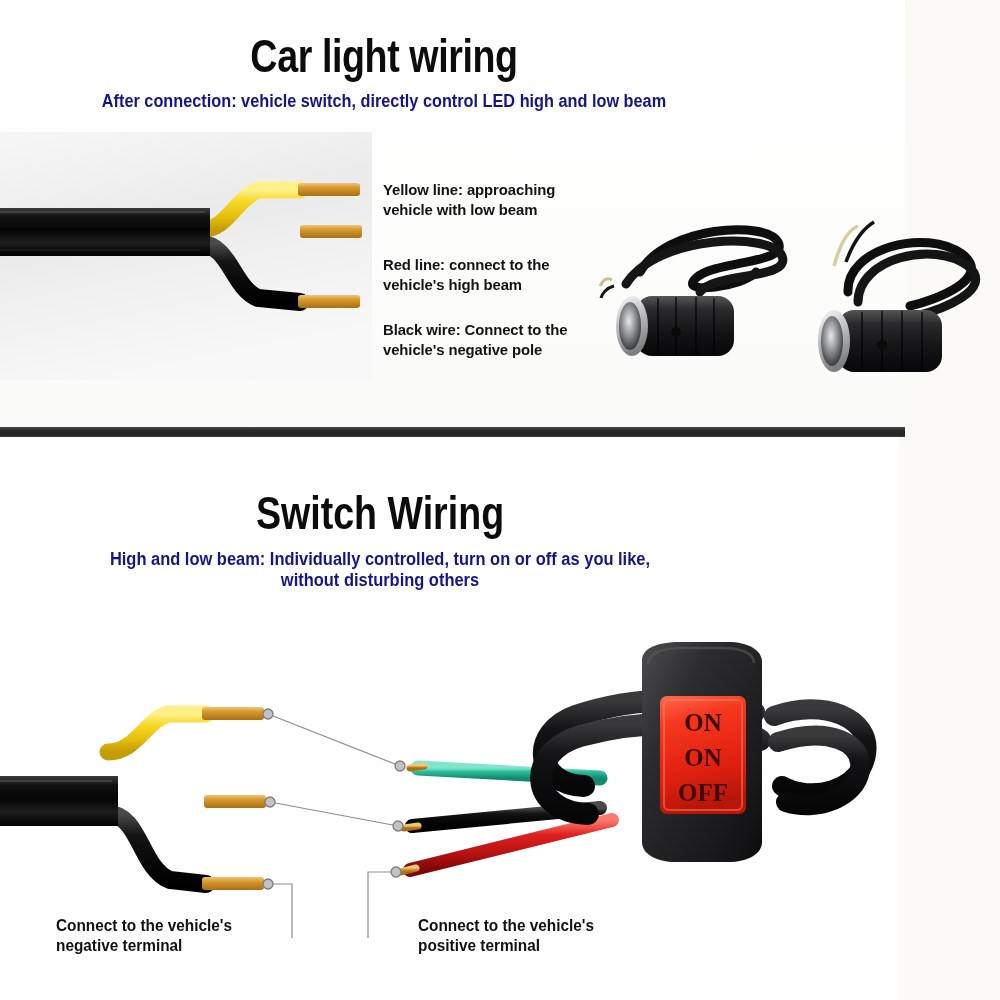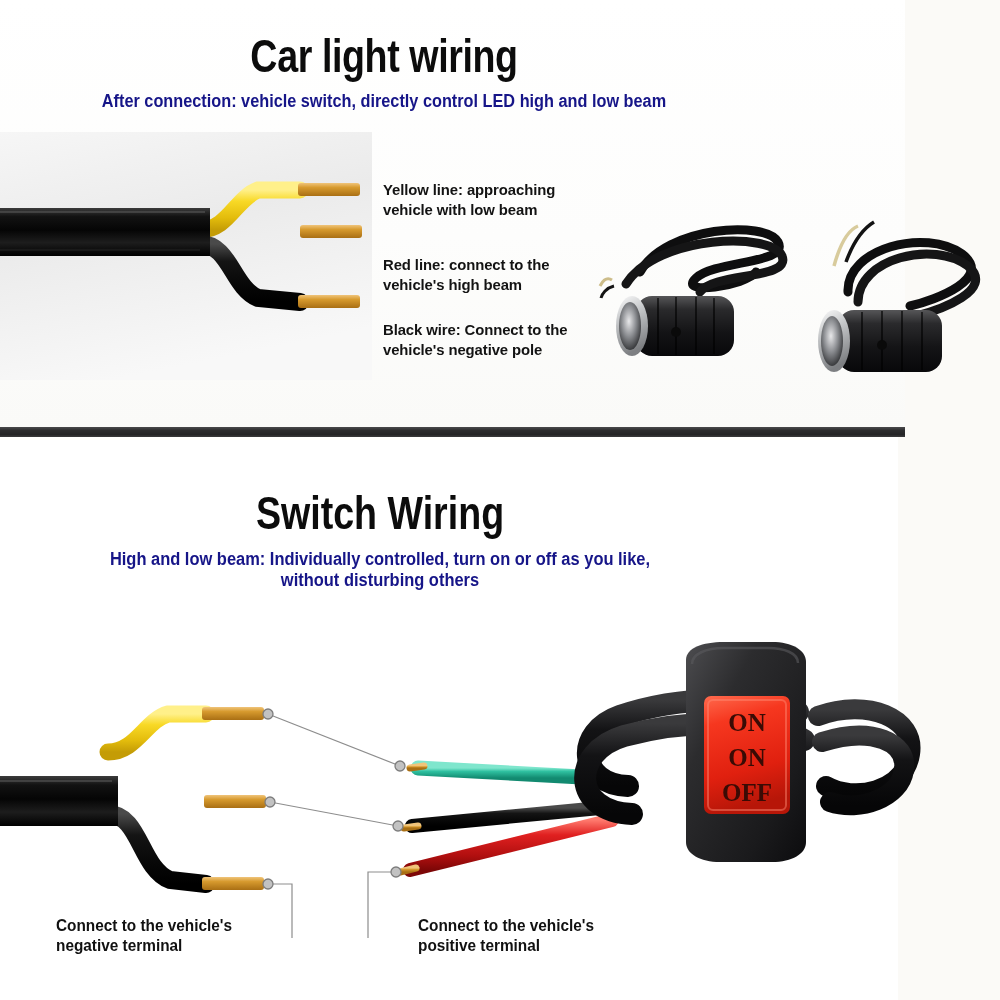--- a/index.html
+++ b/index.html
@@ -96,21 +96,21 @@
   .bottom-caption {
     position:absolute;
     font-size:16px; line-height:20px;
     font-weight:bold; color:#111;
     transform:scaleX(0.96); transform-origin:0 50%;
   }
   #caption-negative { left:56px; top:916px; width:250px; }
   #caption-positive { left:418px; top:916px; width:230px; }
 
   
-  #photo-switch { position:absolute; left:568px; top:636px; width:344px; height:236px; }
+  #photo-switch { position:absolute; left:524px; top:636px; width:344px; height:236px; }
 
   svg { display:block; overflow:visible; }
 </style>
 </head>
 <body>
 
 <div class="stage">
 
   <div id="panel-top">
 

